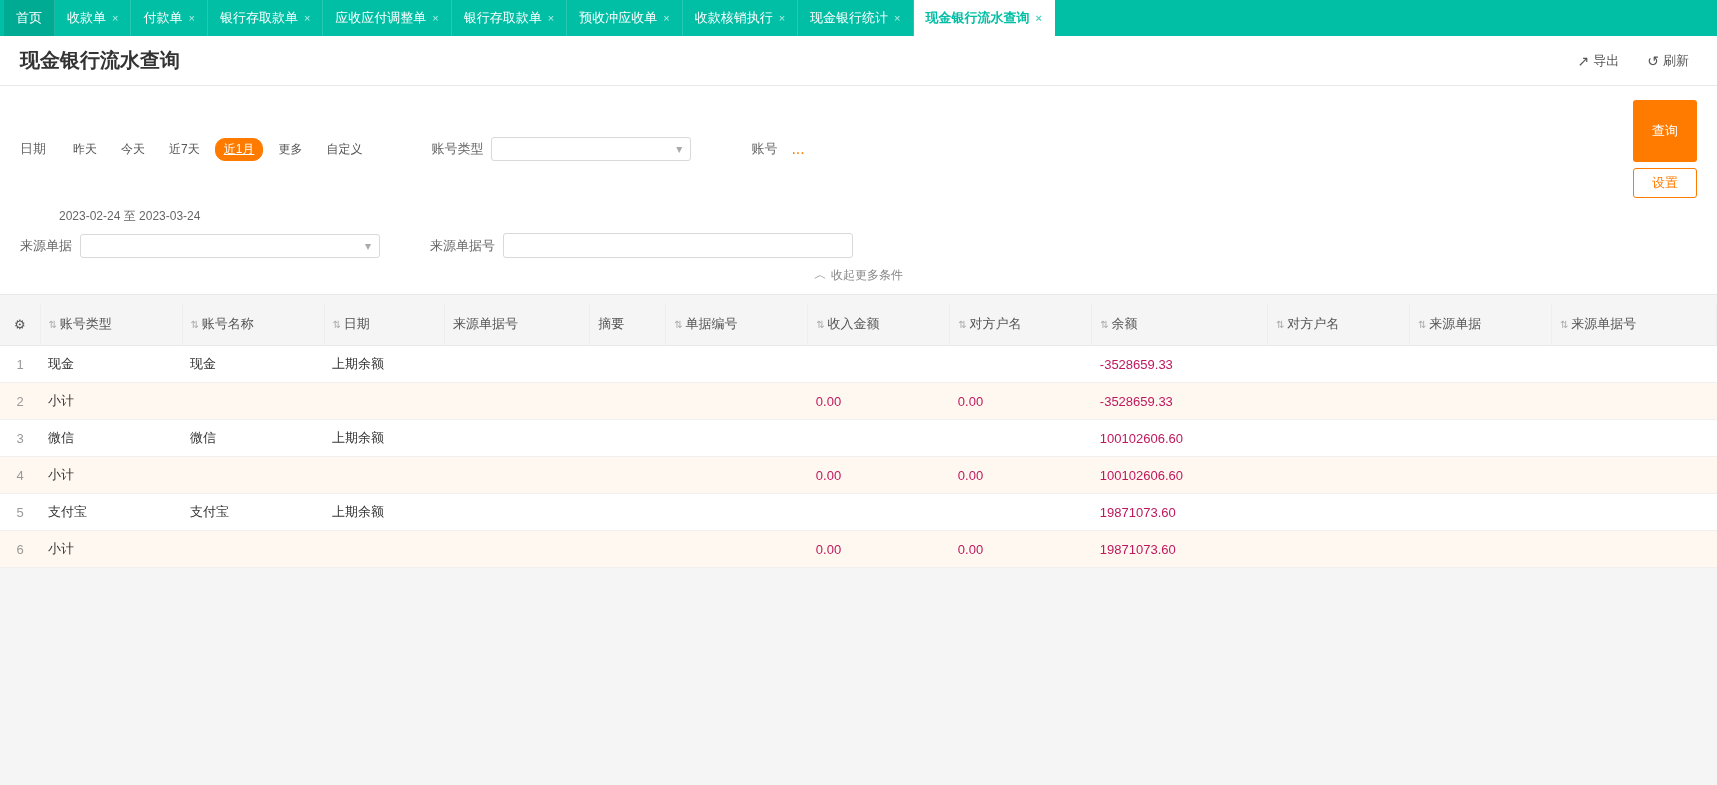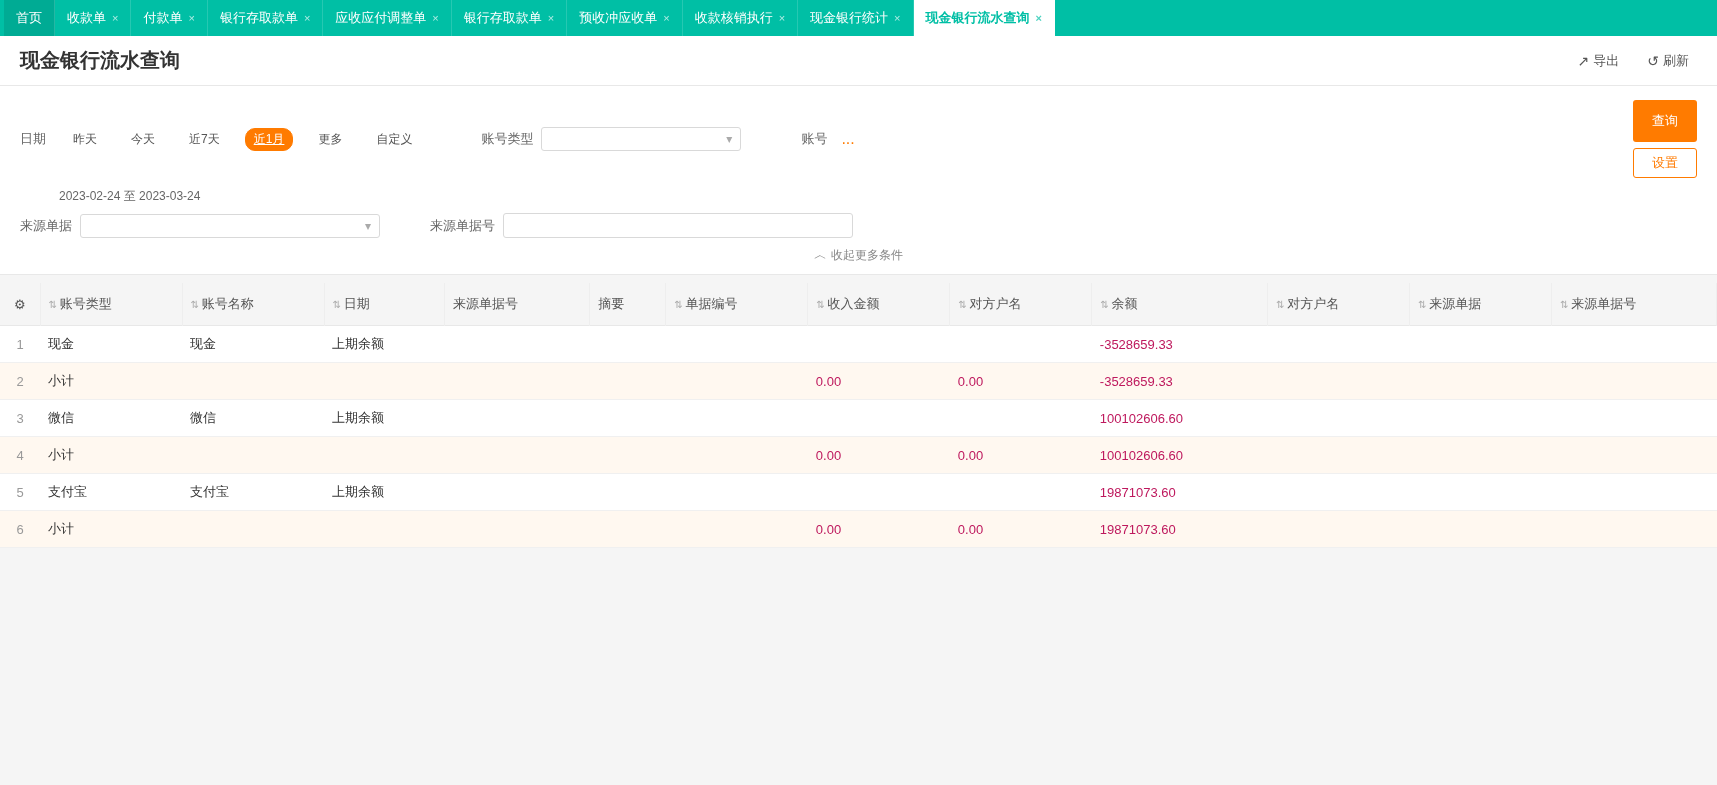--- a/index.html
+++ b/index.html
@@ -74,21 +74,21 @@
     }
     .filter-label {
       color: #666;
       font-size: 13px;
       white-space: nowrap;
       min-width: 36px;
     }
     .filter-date-options {
       display: flex;
       align-items: center;
-      gap: 16px;
+      gap: 6px;
     }
     .date-btn {
       padding: 2px 8px;
       border-radius: 10px;
       font-size: 12px;
       cursor: pointer;
       color: #555;
       border: 1px solid transparent;
     }
     .date-btn.active {
@@ -133,21 +133,21 @@
       display: flex;
       flex-direction: column;
       gap: 6px;
       margin-left: auto;
     }
     .btn-query {
       background: #ff7b00;
       color: #fff;
       border: none;
       border-radius: 3px;
-      padding: 12px 18px;
+      padding: 22px 18px;
       font-size: 13px;
       cursor: pointer;
       min-width: 64px;
     }
     .btn-settings {
       background: #fff;
       color: #ff7b00;
       border: 1px solid #ff7b00;
       border-radius: 3px;
       padding: 5px 18px;

